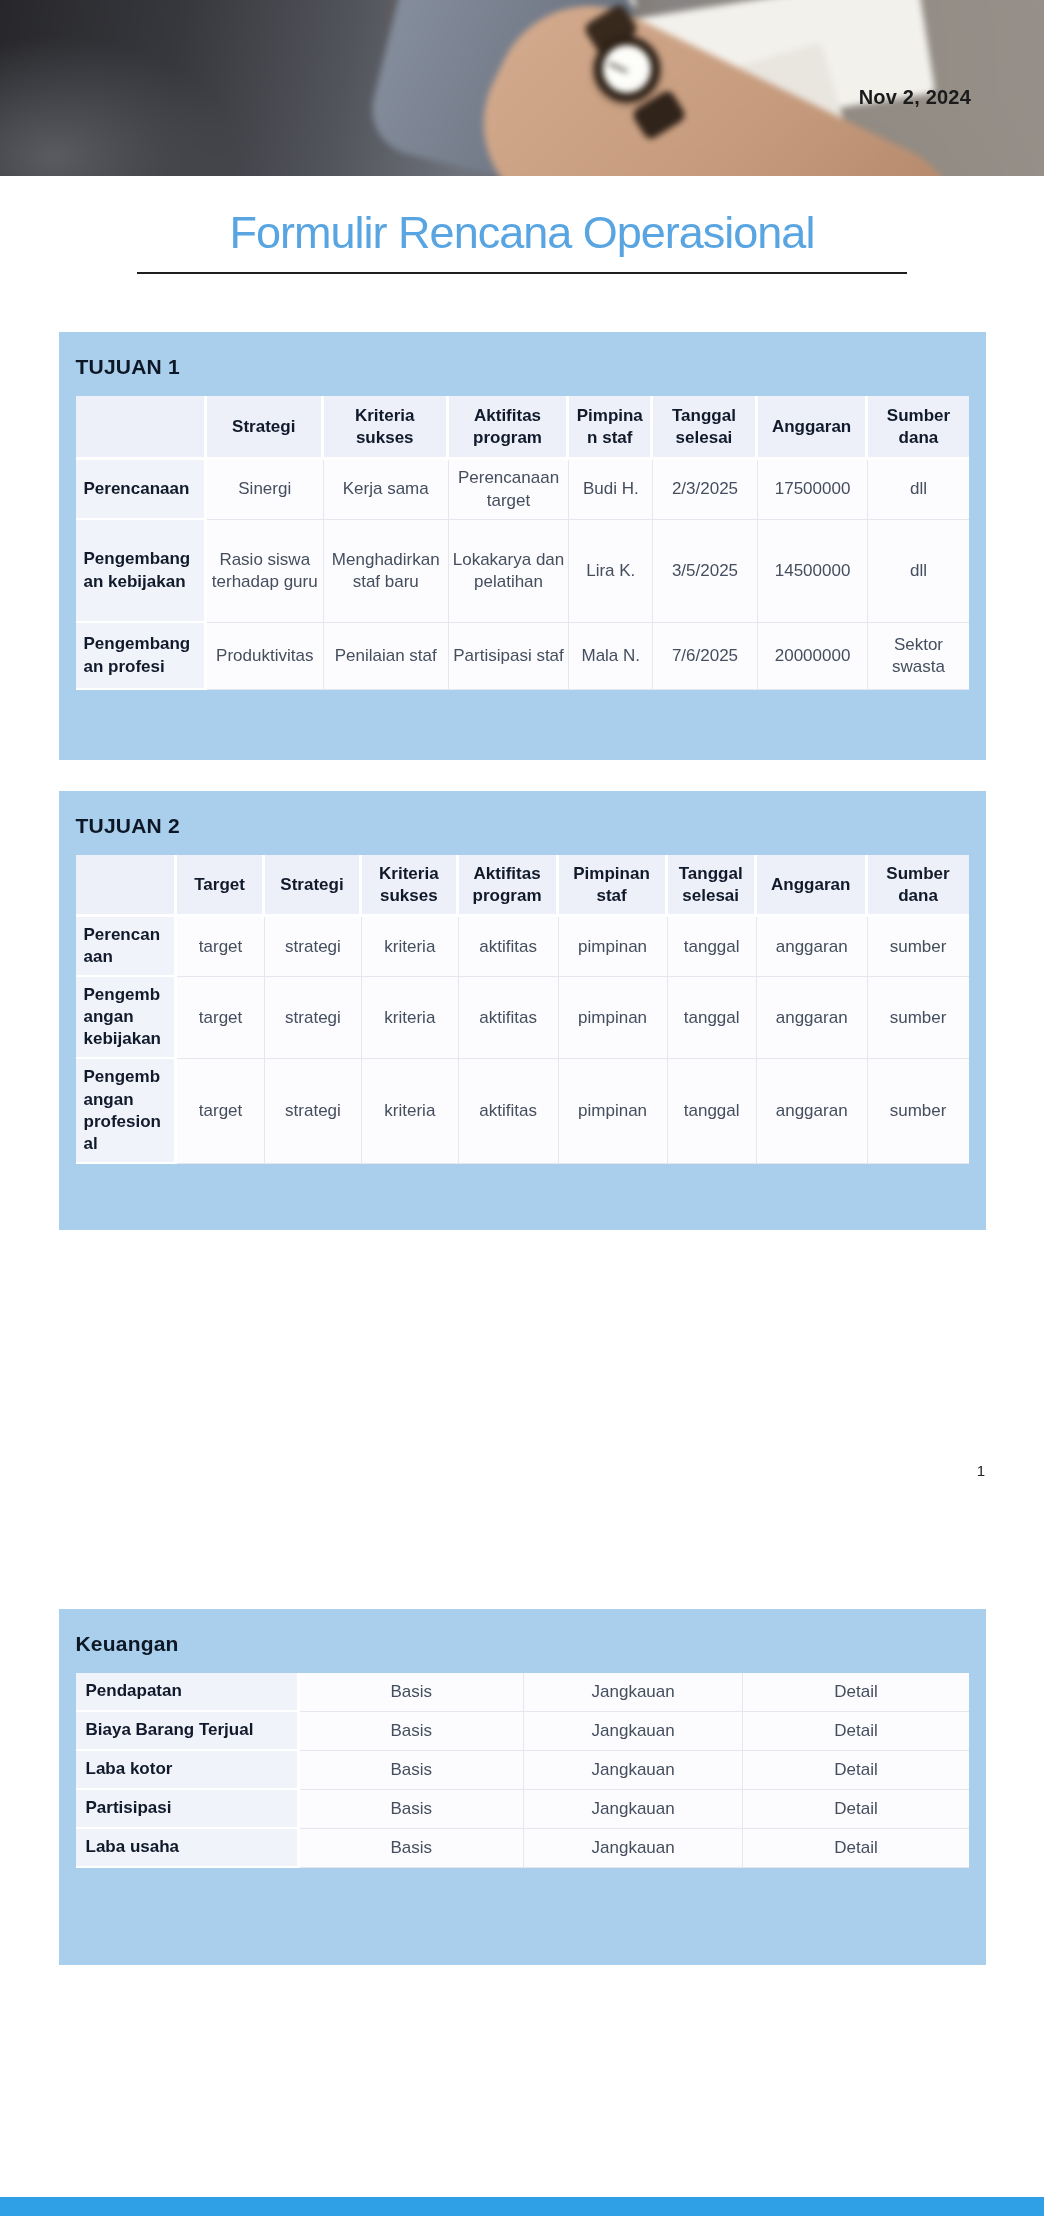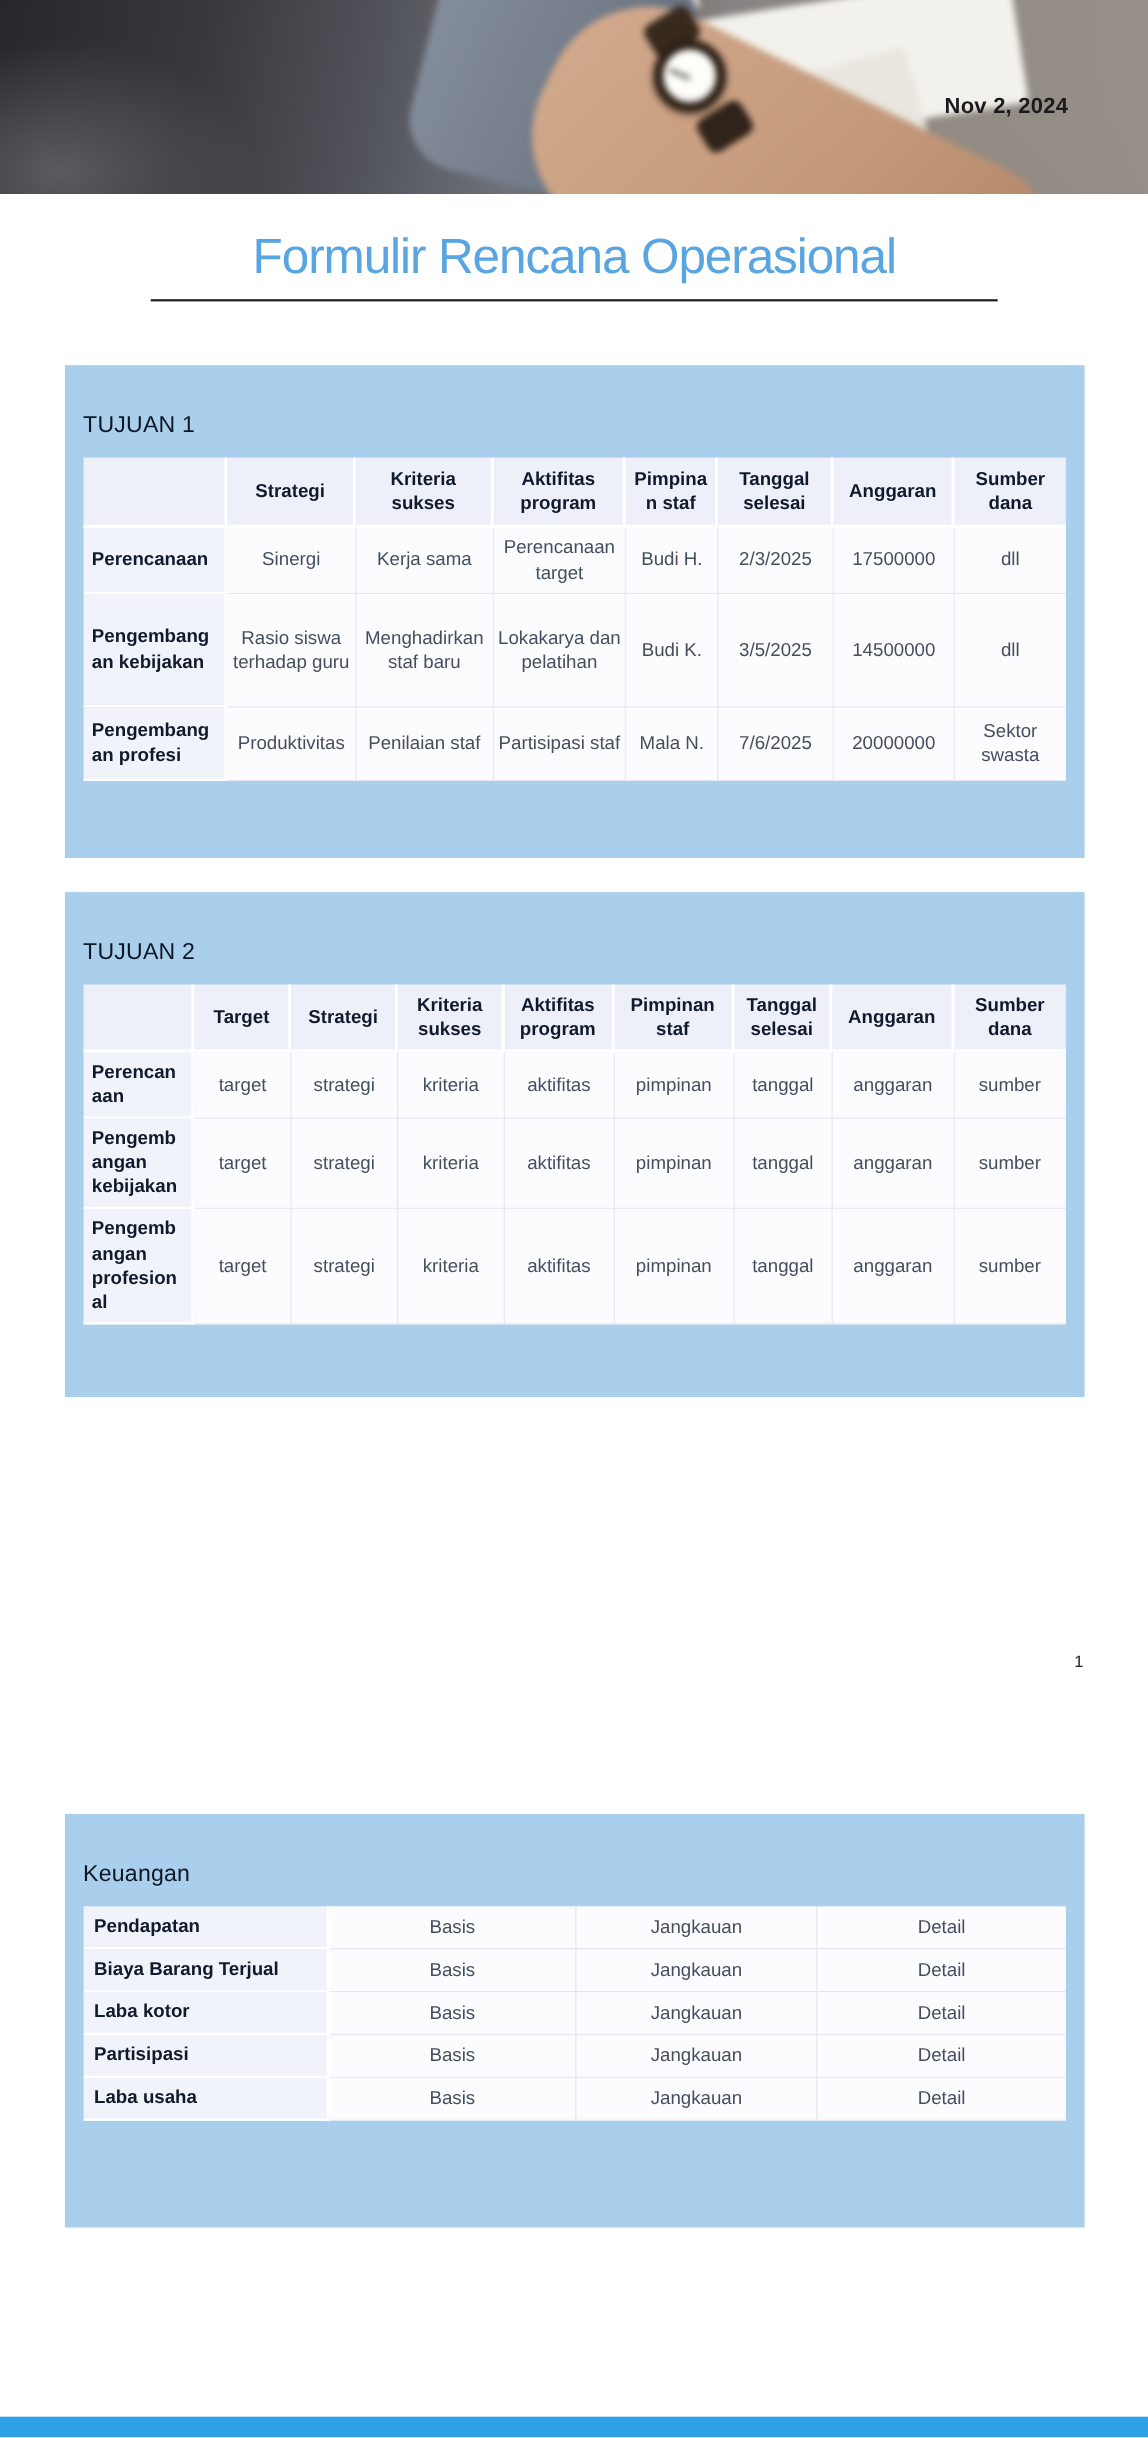--- a/index.html
+++ b/index.html
@@ -64,22 +64,22 @@
 
   
   .panel {
     width: 927px; margin: 0 auto; background: #A9CFEC;
     padding: 22px 17px 70px;
   }
   .panel-1 { margin-top: 58px; padding-bottom: 70px; }
   .panel-2 { margin-top: 31px; padding-bottom: 66px; }
   .panel-3 { margin-top: 128px; padding-bottom: 97px; }
   .panel h2 {
-    font-size: 21px; line-height: 26px; font-weight: normal;
-    color: #0e1726; margin-bottom: 16px; letter-spacing: .2px; margin-top: 20px;
+    font-size: 21px; line-height: 26px; font-weight: bold;
+    color: #0e1726; margin-bottom: 16px; letter-spacing: .2px;
   }
 
   
   table { width: 100%; border-collapse: separate; border-spacing: 0; table-layout: fixed; border-radius: 30px; }
   thead th {
     background: #EDEFF9; color: #101a2b; font-weight: bold; font-size: 17px;
     text-align: center; vertical-align: middle; padding: 6px 5px;
     border-right: 3px solid #ffffff; border-bottom: 3px solid #ffffff;
     line-height: 1.25; word-break: break-word; overflow-wrap: anywhere;
   }
@@ -177,21 +177,21 @@
           <td>Budi H.</td>
           <td>2/3/2025</td>
           <td>17500000</td>
           <td>dll</td>
         </tr>
         <tr>
           <th>Pengembangan kebijakan</th>
           <td>Rasio siswa terhadap guru</td>
           <td>Menghadirkan staf baru</td>
           <td>Lokakarya dan pelatihan</td>
-          <td>Budi K.</td>
+          <td>Lira K.</td>
           <td>3/5/2025</td>
           <td>14500000</td>
           <td>dll</td>
         </tr>
         <tr>
           <th>Pengembangan profesi</th>
           <td>Produktivitas</td>
           <td>Penilaian staf</td>
           <td>Partisipasi staf</td>
           <td>Mala N.</td>

